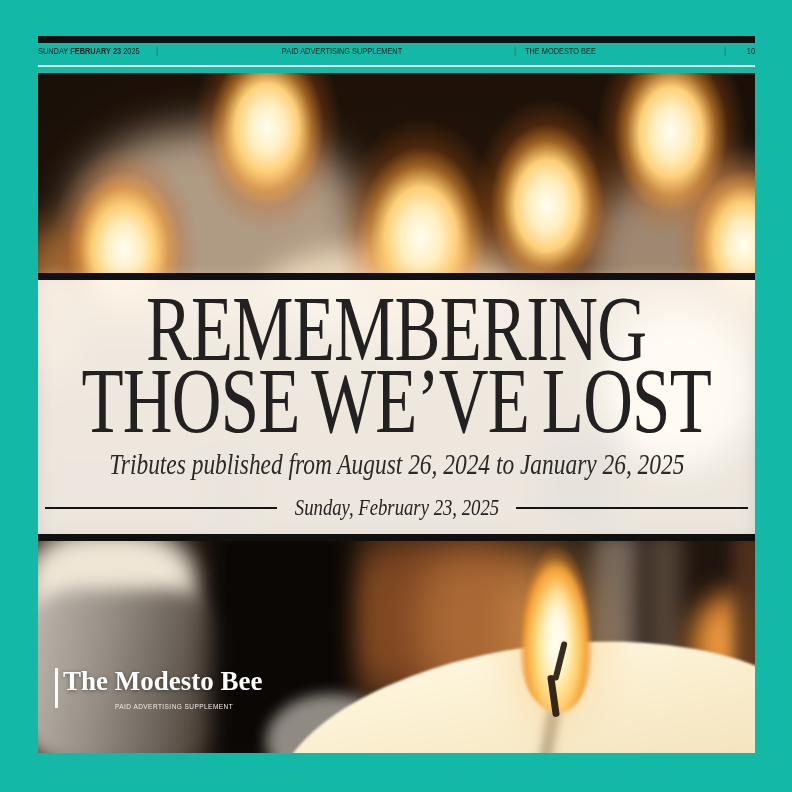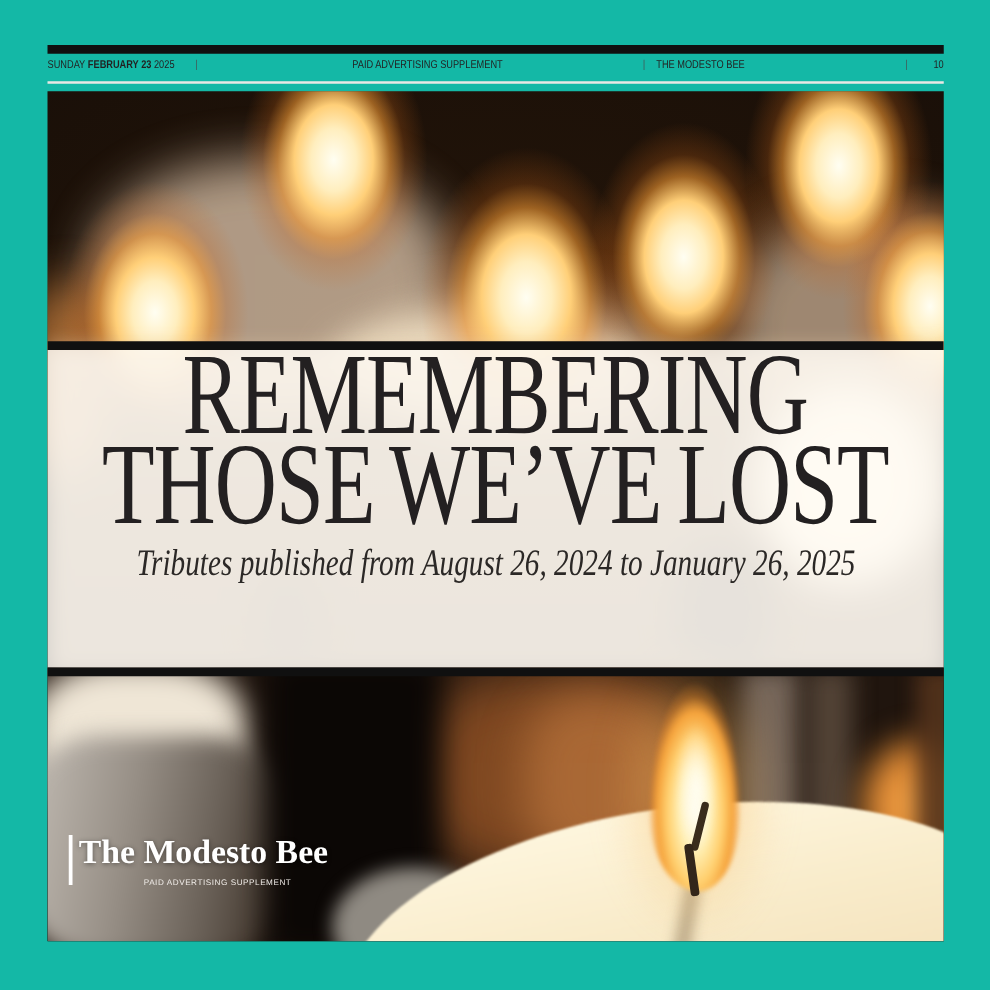--- a/index.html
+++ b/index.html
@@ -60,21 +60,21 @@
           border-radius:52% 48% 46% 54% / 64% 64% 36% 36%;
           background:radial-gradient(55% 62% at 50% 62%,var(--flame_core,#fffced) 0%,#ffeeb0 32%,#ffcf6e 56%,#f5a33c 76%,rgba(235,140,40,.35) 88%,rgba(220,120,30,0) 100%);}
   .mcore{left:502px;top:505px;width:34px;height:105px;background:radial-gradient(closest-side,#fffdf2,rgba(255,250,230,0));filter:blur(3px);}
   .wick-u{left:519px;top:568px;width:6px;height:40px;background:#3a2c1c;border-radius:3px;transform:rotate(14deg);}
   .wick-l{left:512px;top:602px;width:7px;height:42px;background:#33261a;border-radius:3px;transform:rotate(-8deg);}
   
   .band-bar{position:absolute;left:0;width:717px;height:7px;background:var(--bar_black,#101010);}
   .band-bar.top{top:200px;}
   .band-bar.bottom{top:461px;}
   .band{position:absolute;left:0;top:207px;width:717px;height:254px;background:var(--overlay_white,rgba(255,252,248,.8));
-        display:flex;flex-direction:column;align-items:center;box-sizing:border-box;
+        display:flex;flex-direction:column;align-items:center;padding-top:13px;box-sizing:border-box;
         font-family:"Liberation Serif",serif;color:var(--title_text,#232021);}
   .t-line{height:72px;line-height:72px;font-size:93px;letter-spacing:-1px;word-spacing:-5px;
           white-space:nowrap;transform:scaleX(.74);}
   .subtitle{margin-top:10px;height:34px;line-height:34px;font-size:30px;font-style:italic;color:#2b2826;
             white-space:nowrap;transform:scaleX(.78);}
   .date-row{margin-top:13px;display:flex;align-items:center;}
   .d-rule{width:232px;height:2px;background:#161412;}
   .d-wrap{width:215px;display:flex;justify-content:center;margin:0 12px;}
   .d-text{font-size:24px;font-style:italic;white-space:nowrap;transform:scaleX(.78);color:#252221;}
   
@@ -141,20 +141,27 @@
     <div class="blob mflame"></div>
     <div class="blob mcore"></div>
     <div class="blob wick-u"></div>
     <div class="blob wick-l"></div>
 
     <div class="band-bar top"></div>
     <div class="band">
       <div class="t-line">REMEMBERING</div>
       <div class="t-line">THOSE WE’VE LOST</div>
       <div class="subtitle">Tributes published from August 26, 2024 to January 26, 2025</div>
+      <div class="date-row">
+        <div class="d-rule"></div>
+        <div class="d-wrap">
+            <div class="d-text">Sunday, February 23, 2025</div>
+          </div>
+        <div class="d-rule"></div>
+      </div>
     </div>
     <div class="band-bar bottom"></div>
 
     <div class="logo">
       <div class="logo-bar"></div>
       <div class="logo-name">The Modesto Bee</div>
       <div class="logo-tag">PAID ADVERTISING SUPPLEMENT</div>
     </div>
 
   </div>

